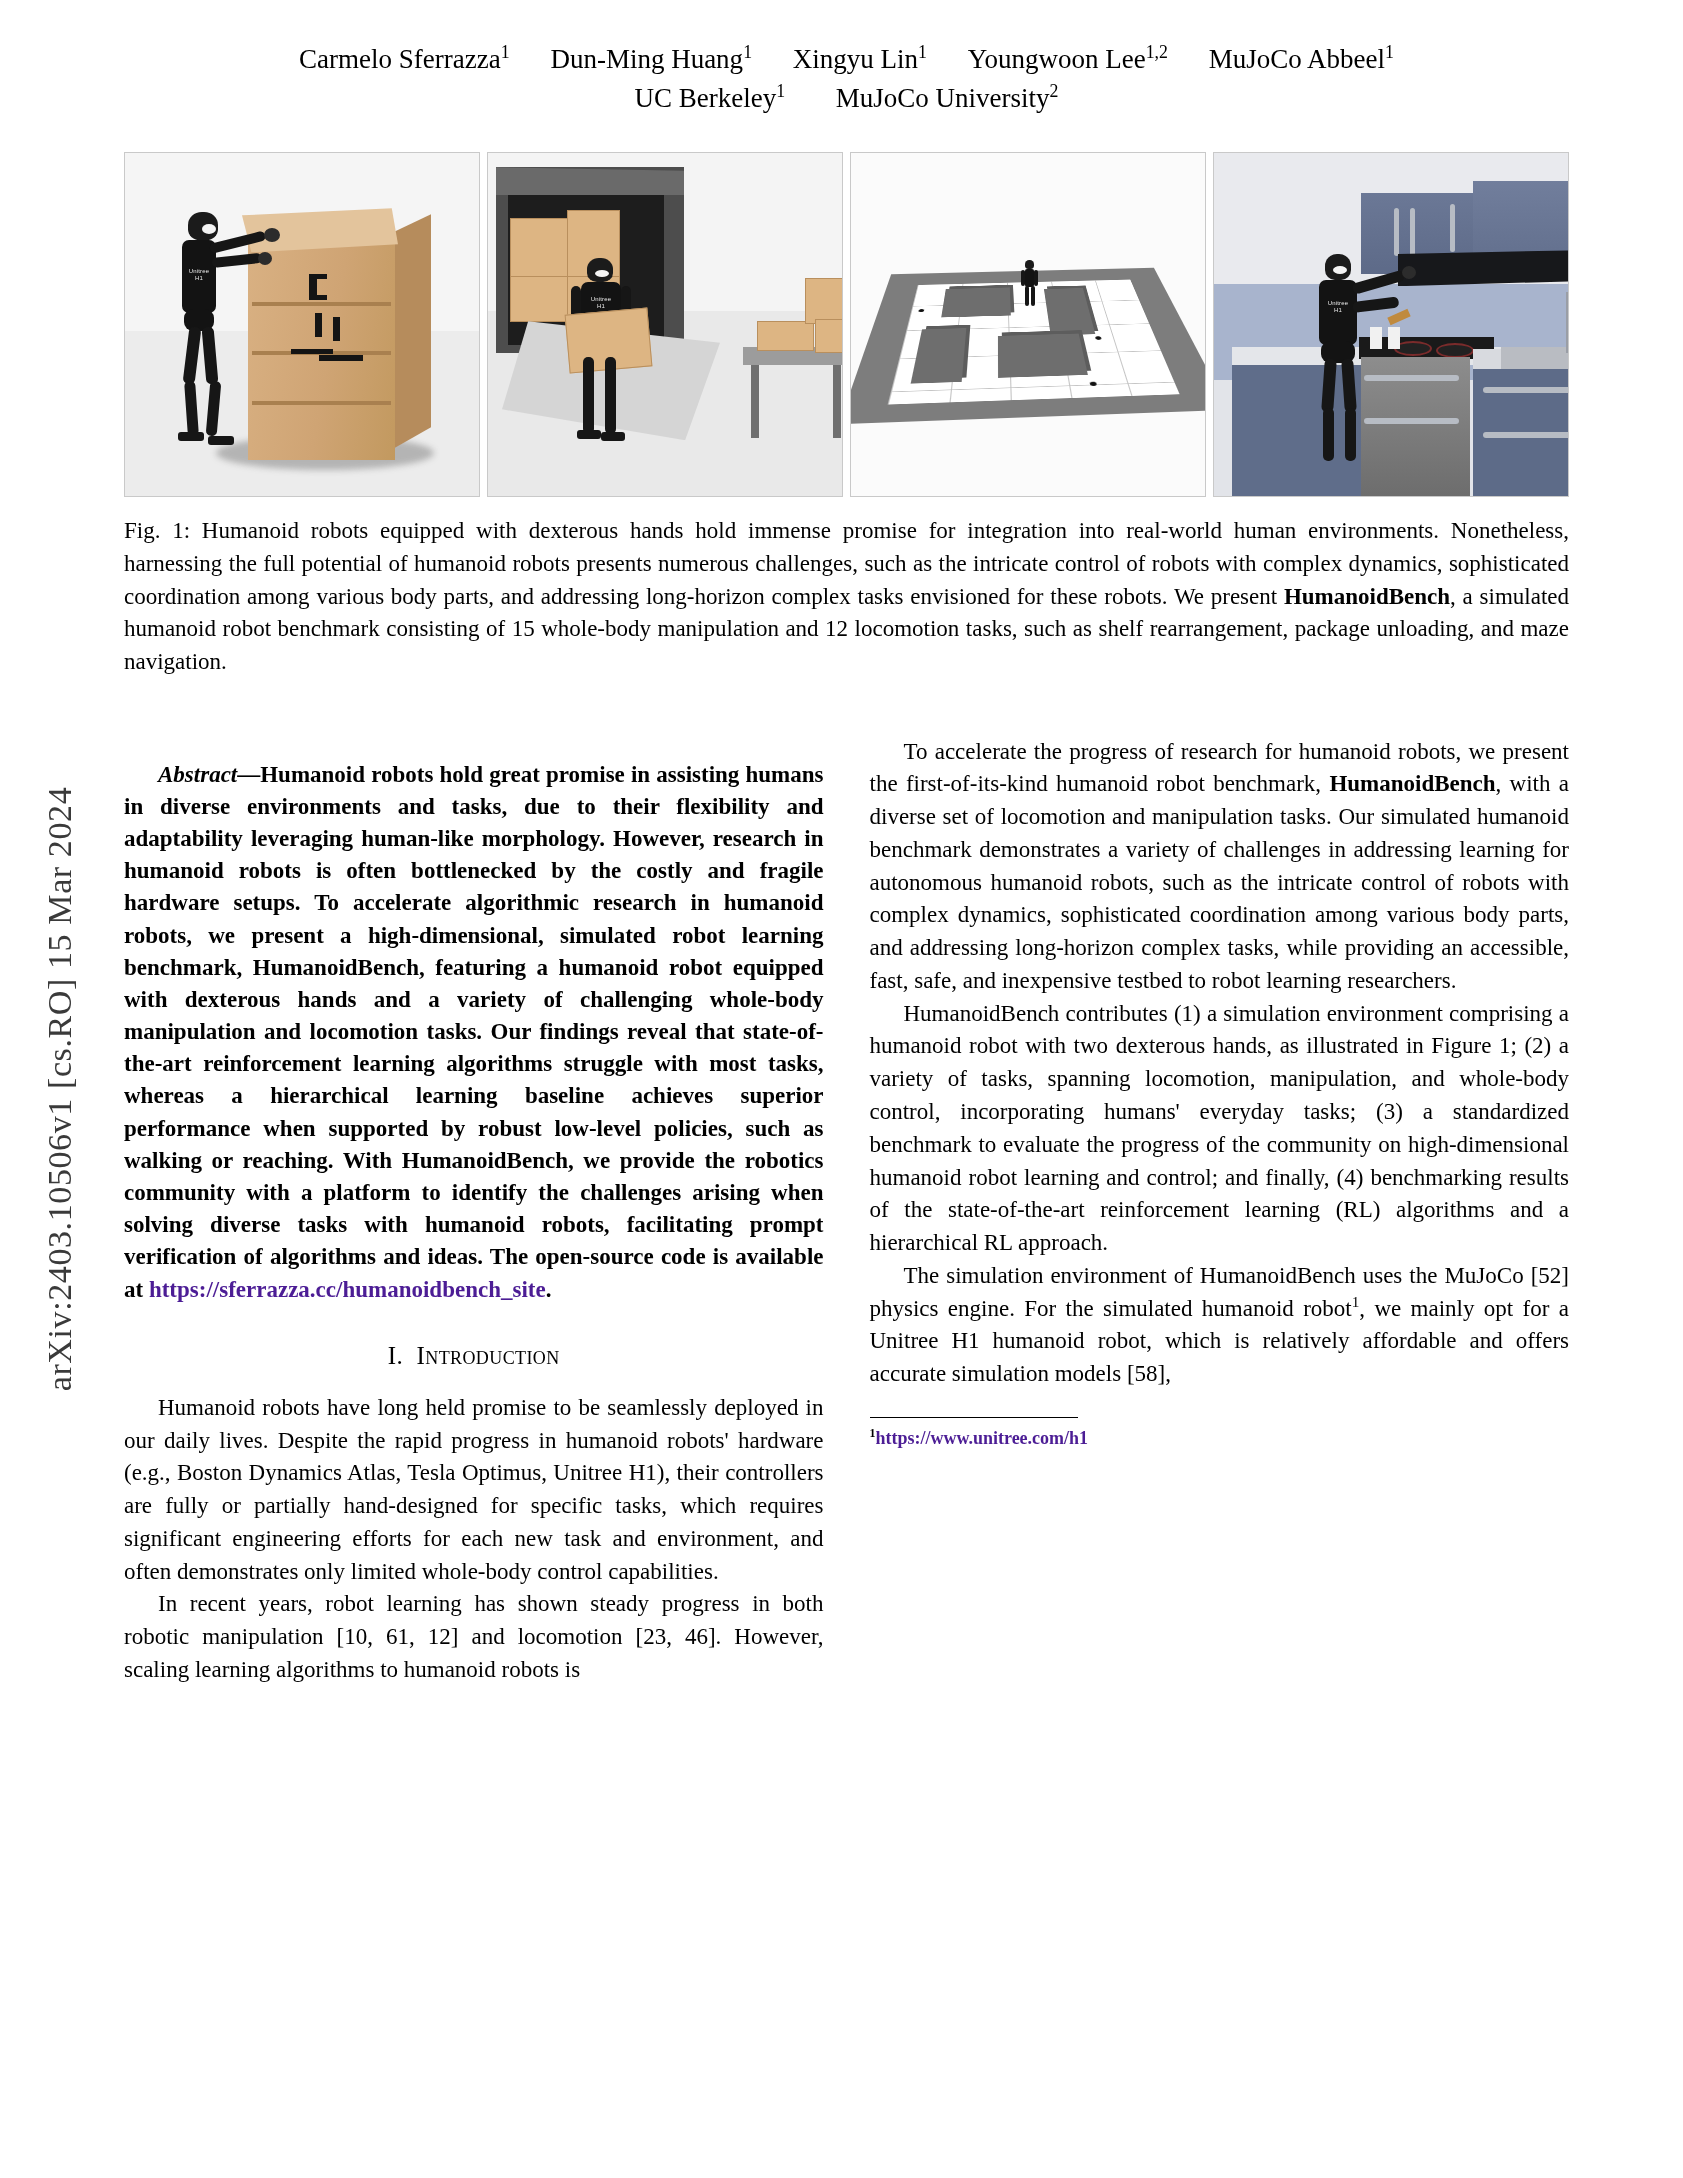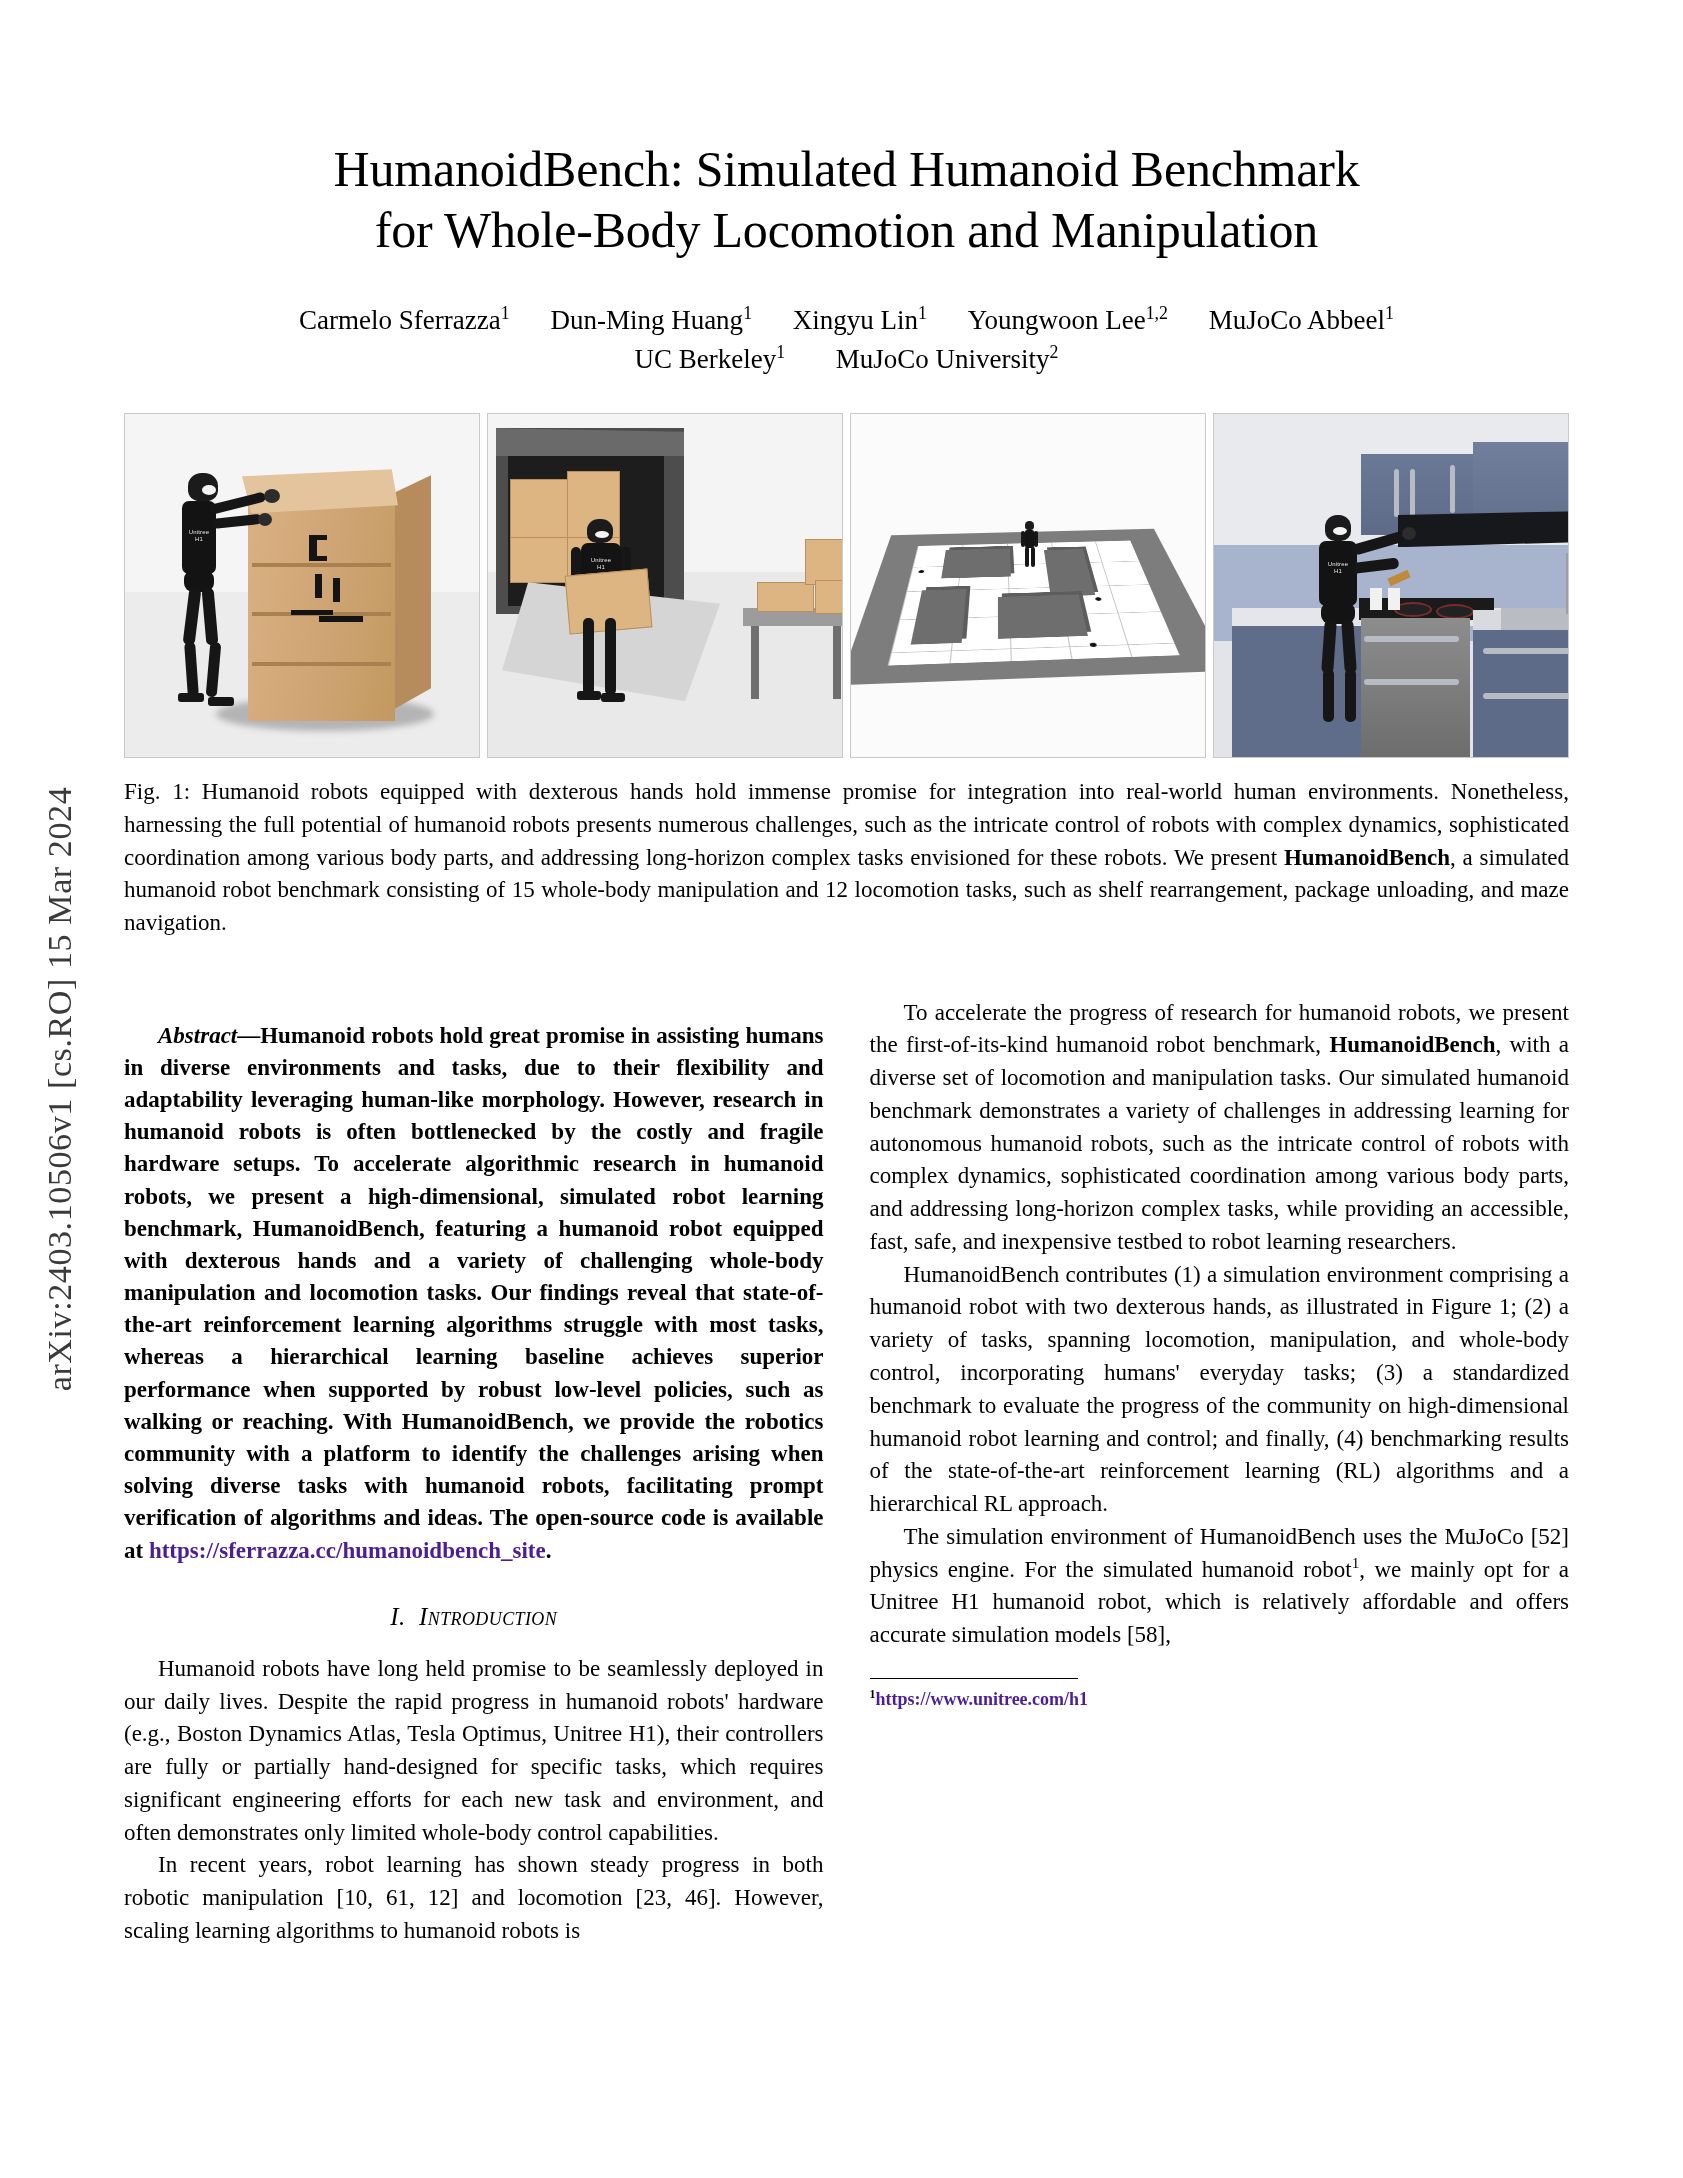--- a/index.html
+++ b/index.html
@@ -268,21 +268,20 @@
   .link { color: #4c1d95; }
   a.link { text-decoration: none; }
 
   .section-heading {
     text-align: center;
     font-size: 25px;
     margin: 36px 0 22px 0;
     font-variant: small-caps;
     letter-spacing: 0.4px;
     font-weight: normal;
-    font-style: italic;
   }
   .section-heading .numeral { font-variant: normal; }
 
   
   #footnote-area {
     margin-top: 26px;
     padding-top: 10px;
     position: relative;
   }
   #footnote-rule {
@@ -299,26 +298,20 @@
 </style>
 </head>
 <body>
 
 <div id="arxiv-stamp">
   <span class="stamp-text">arXiv:2403.10506v1  [cs.RO]  15 Mar 2024</span>
 </div>
 
 <div id="page">
 
-  <div id="title-block">
-    <h1 id="paper-title">
-      <span class="title-line">HumanoidBench: Simulated Humanoid Benchmark</span>
-      <span class="title-line">for Whole-Body Locomotion and Manipulation</span>
-    </h1>
-  </div>
 
   <div id="authors-block">
     <span class="author-row">
       <span class="author"><span>Carmelo Sferrazza</span><sup>1</sup></span>
       <span class="author"><span>Dun-Ming Huang</span><sup>1</sup></span>
       <span class="author"><span>Xingyu Lin</span><sup>1</sup></span>
       <span class="author"><span>Youngwoon Lee</span><sup>1,2</sup></span>
       <span class="author"><span>MuJoCo Abbeel</span><sup>1</sup></span>
     </span>
     <span class="author-row">

